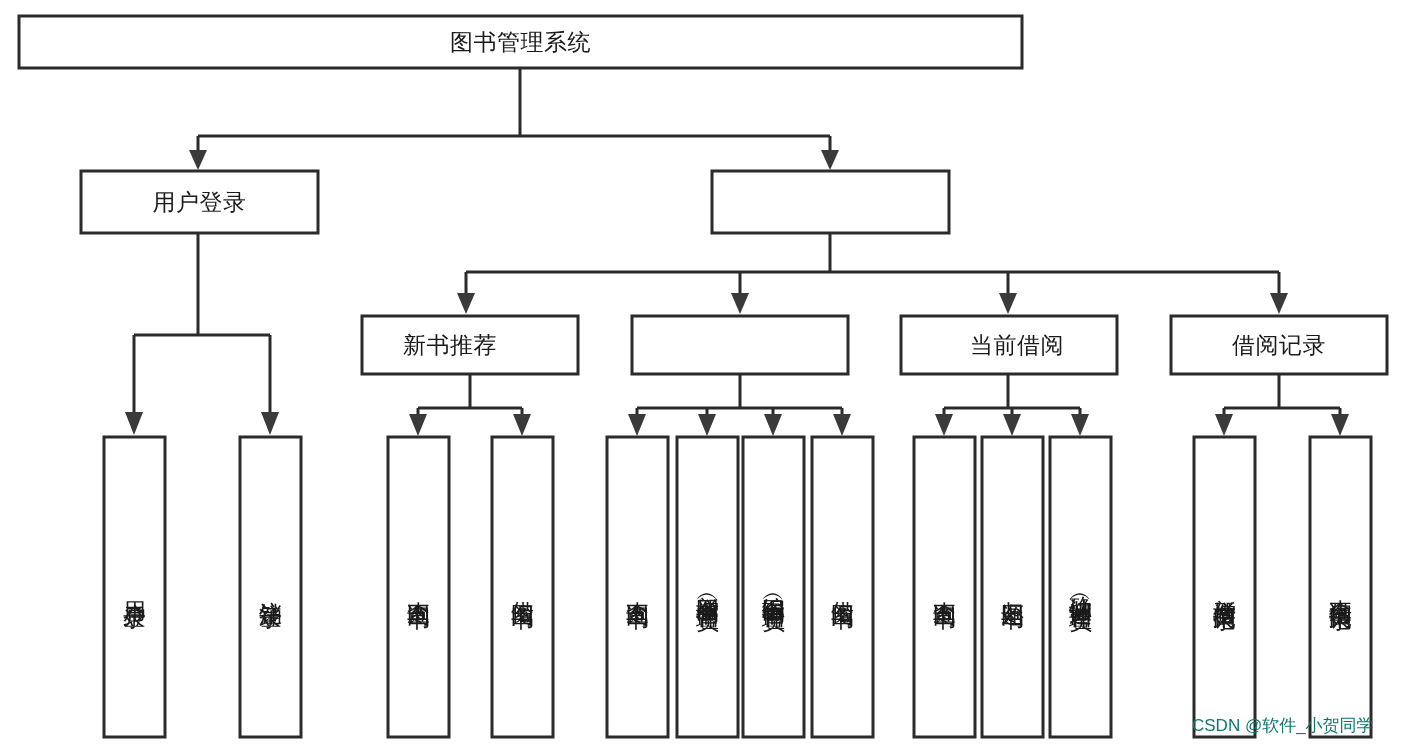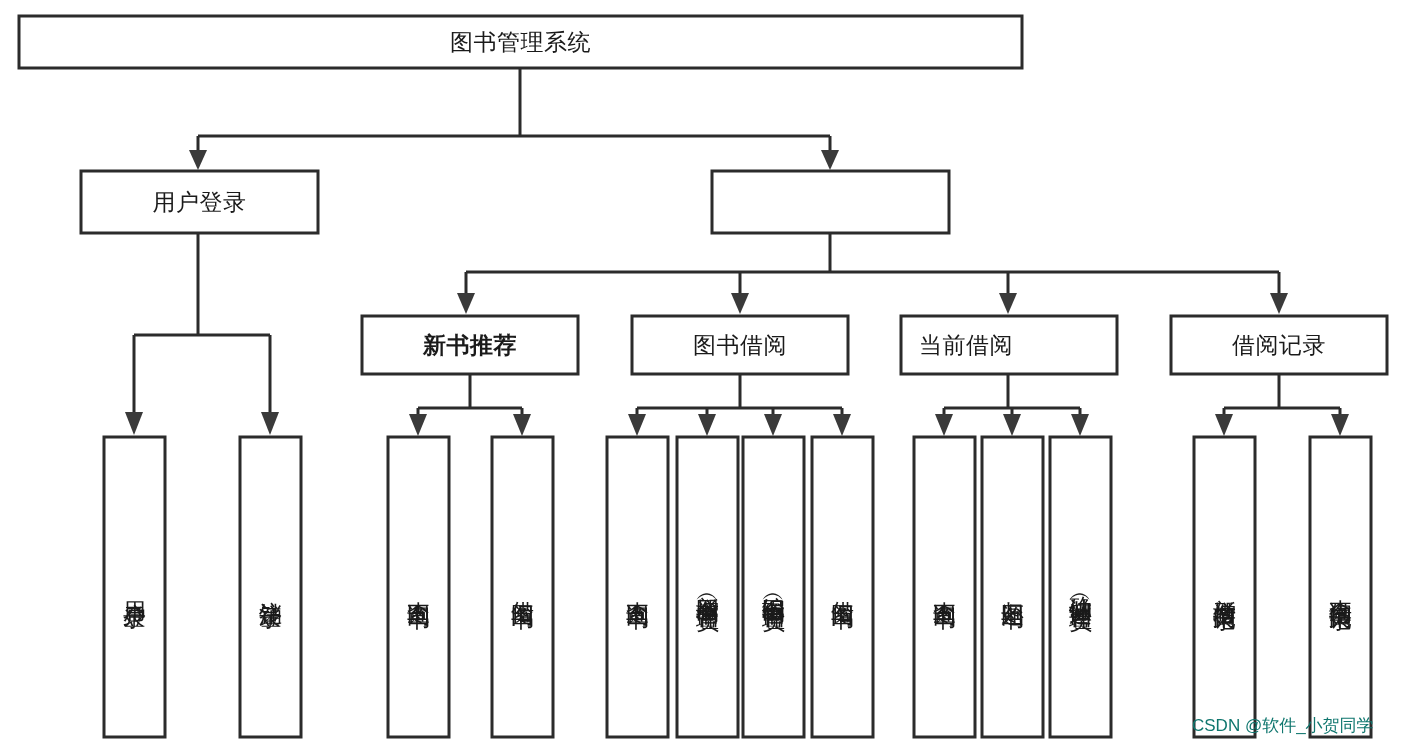--- a/index.html
+++ b/index.html
@@ -174,25 +174,24 @@
 
     <rect class="node-rect" x="1194" y="437" width="61" height="300"></rect>
     <rect class="node-rect" x="1310" y="437" width="61" height="300"></rect>
   </svg>
 
   <div class="node-label label-h" style="left:19px; top:16px; width:1003px; height:52px;">图书管理系统</div>
 
   <div class="node-label label-h" style="left:81px; top:171px; width:237px; height:62px;">用户登录</div>
 
 
-  <div class="node-label label-h" style="left:362px; top:316px; width:216px; height:58px;font-weight:bold;">新书推荐</div>
-
-  <div class="node-label label-h" style="left:632px; top:316px; width:216px; height:58px;">图书借阅</div>
-
-  <div class="node-label label-h" style="left:858px; top:316px; width:216px; height:58px;">当前借阅</div>
+  <div class="node-label label-h" style="left:342px; top:316px; width:216px; height:58px;">新书推荐</div>
+
+
+  <div class="node-label label-h" style="left:909px; top:316px; width:216px; height:58px;">当前借阅</div>
 
   <div class="node-label label-h" style="left:1171px; top:316px; width:216px; height:58px;text-align:center;">借阅记录</div>
 
   <div class="node-label label-v" style="left:104px; top:437px; width:61px; height:300px;">用户登录</div>
 
   <div class="node-label label-v" style="left:240px; top:437px; width:61px; height:300px;">注销登录</div>
 
   <div class="node-label label-v" style="left:388px; top:437px; width:61px; height:300px;">查询图书</div>
 
   <div class="node-label label-v" style="left:492px; top:437px; width:61px; height:300px;">借阅图书</div>

